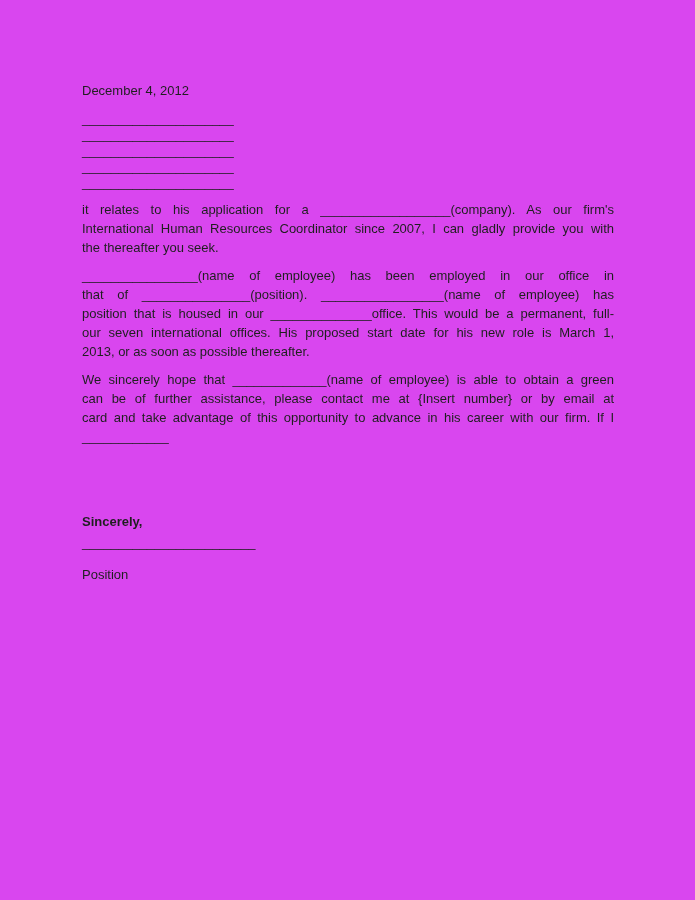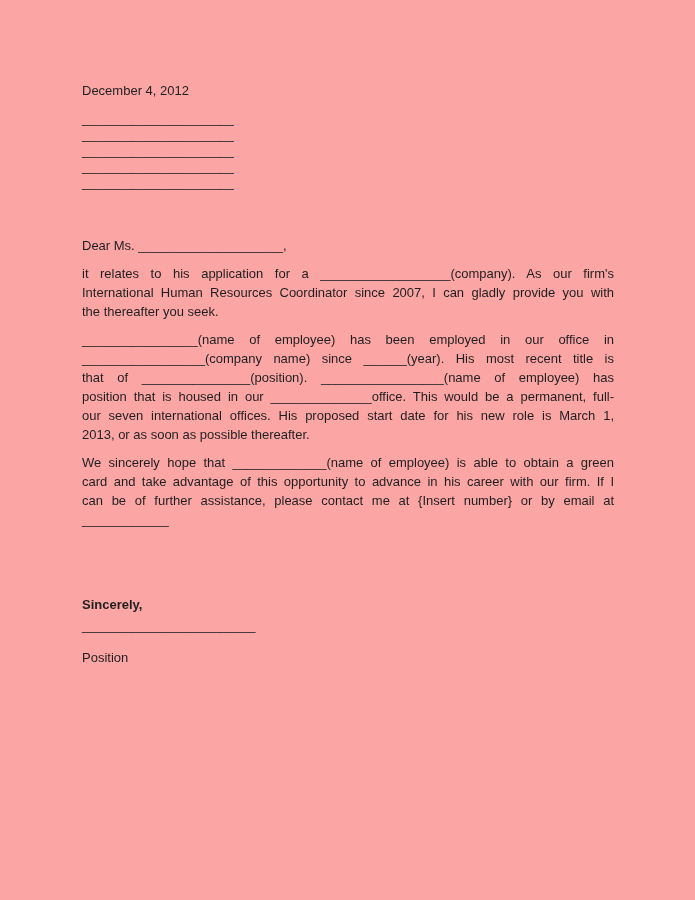--- a/index.html
+++ b/index.html
@@ -58,47 +58,45 @@
     white-space: nowrap;
   }
   .sig-title {
     margin-top: 13px;
     white-space: nowrap;
   }
 </style>
 </head>
 <body>
 
-<div class="page" style="background: #fca5a5; color: rgb(31, 31, 31);">
+<div class="page" style="background: #d946ef; color: rgb(31, 31, 31);">
   <div class="date">December 4, 2012</div>
   <div class="address">
       <div class="addr-line">_____________________</div>
       <div class="addr-line">_____________________</div>
       <div class="addr-line">_____________________</div>
       <div class="addr-line">_____________________</div>
       <div class="addr-line">_____________________</div>
     </div>
-  <div class="salutation">Dear Ms. ____________________,</div>
   <div class="body">
       <div class="para">
         <div class="line">it relates to his application for a __________________(company). As our firm's</div>
         <div class="line">International Human Resources Coordinator since 2007, I can gladly provide you with</div>
         <div class="line last">the thereafter you seek.</div>
       </div>
       <div class="para">
         <div class="line">________________(name of employee) has been employed in our office in</div>
-        <div class="line">_________________(company name) since ______(year). His most recent title is</div>
         <div class="line">that of _______________(position). _________________(name of employee) has</div>
         <div class="line">position that is housed in our ______________office. This would be a permanent, full-</div>
         <div class="line">our seven international offices. His proposed start date for his new role is March 1,</div>
         <div class="line last">2013, or as soon as possible thereafter.</div>
       </div>
       <div class="para">
         <div class="line">We sincerely hope that _____________(name of employee) is able to obtain a green</div>
+        <div class="line">can be of further assistance, please contact me at {Insert number} or by email at</div>
         <div class="line">card and take advantage of this opportunity to advance in his career with our firm. If I</div>
-        <div class="line">can be of further assistance, please contact me at {Insert number} or by email at</div>
         <div class="line last">____________</div>
       </div>
     </div>
   <div class="closing">Sincerely,</div>
   <div class="sig-line">________________________</div>
   <div class="sig-title">Position</div>
 </div>
 
 </body></html>

